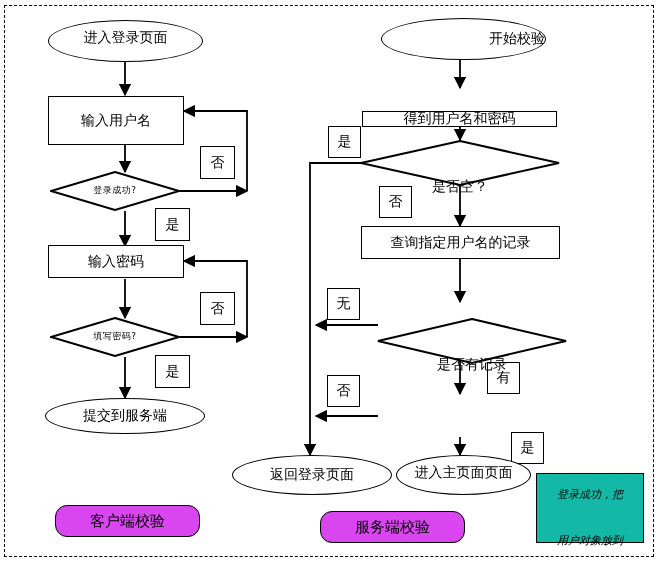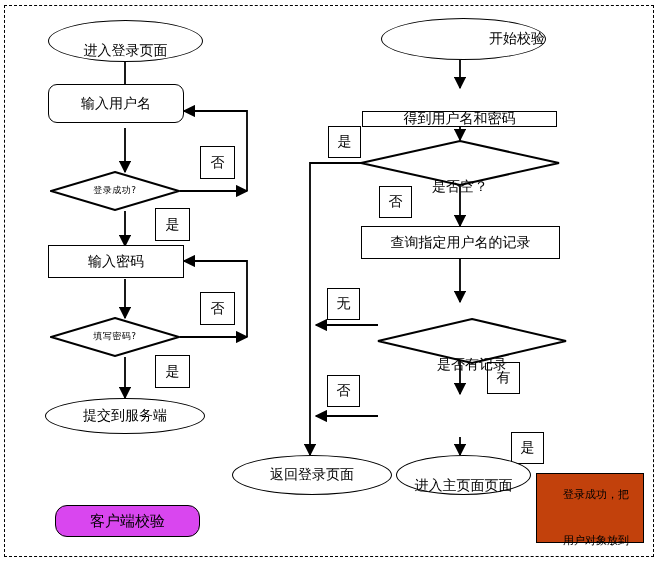--- a/index.html
+++ b/index.html
@@ -23,21 +23,21 @@
   .node span{display:block;text-align:center;line-height:1.25;color:#000;}
 
   
   .term{
     border:1.6px solid #000;
     border-radius:50%;
     background:#fff;
   }
   .term span{font-size:14px;}
   .term.overflow{align-items:flex-start;}
-  .term.overflow span{padding-top:21px;}
+  .term.overflow span{padding-top:8px;}
 
   
   .proc{
     border:1.4px solid #000;
     background:#fff;
   }
   .proc span{font-size:14px;}
 
   
   .dec{background:transparent;}
@@ -59,23 +59,24 @@
   .grp{
     border:1.5px solid #000;
     border-radius:12px;
     background:#d946ef;
   }
   .grp span{font-size:15px;}
 
   
   .note{
     border:1.6px solid #000;
-    background:#c2410c;
+    background:#14b8a6;
     align-items:flex-start;
-    justify-content:flex-end;
+    justify-content:center;
+    font-style:italic;
   }
   .note span{
     font-size:11px;text-align:left;line-height:1.55;padding:6px 7px;
   }
 </style>
 </head>
 <body>
 
 <div id="canvas">
 
@@ -113,21 +114,21 @@
       <path d="M378,325 L316,325"></path>
 
       <path d="M378,416 L316,416"></path>
     </g>
   </svg>
 
   <div class="node term overflow" style="left:48px;top:20px;width:155px;height:42px;">
     <span>进入登录页面</span>
   </div>
 
-  <div class="node proc" style="left:48px;top:84px;width:136px;height:39px;border-radius:9px;">
+  <div class="node proc" style="left:48px;top:96px;width:136px;height:49px;">
     <span>输入用户名</span>
   </div>
 
   <div class="node dec small" style="left:50px;top:171px;width:130px;height:40px;">
     <svg class="dshape" viewBox="0 0 130 40" preserveAspectRatio="none">
       <polygon points="65,1 129,20 65,39 1,20" fill="#fff" stroke="#000" stroke-width="2" vector-effect="non-scaling-stroke"></polygon>
     </svg>
     <span>登录成功?</span>
   </div>
 
@@ -218,18 +219,21 @@
   </div>
 
   <div class="node term" style="left:232px;top:455px;width:160px;height:40px;">
     <span>返回登录页面</span>
   </div>
 
   <div class="node term overflow" style="left:396px;top:455px;width:135px;height:40px;">
     <span>进入主页面页面</span>
   </div>
 
+  <div class="node grp" style="left:320px;top:511px;width:145px;height:32px;">
+    <span>服务端校验</span>
+  </div>
 
   <div class="node note" style="left:536px;top:473px;width:108px;height:70px;">
     <span><span>登录成功，把</span><br><span>用户对象放到</span><br></span>
   </div>
 
 </div>
 
 </body></html>

